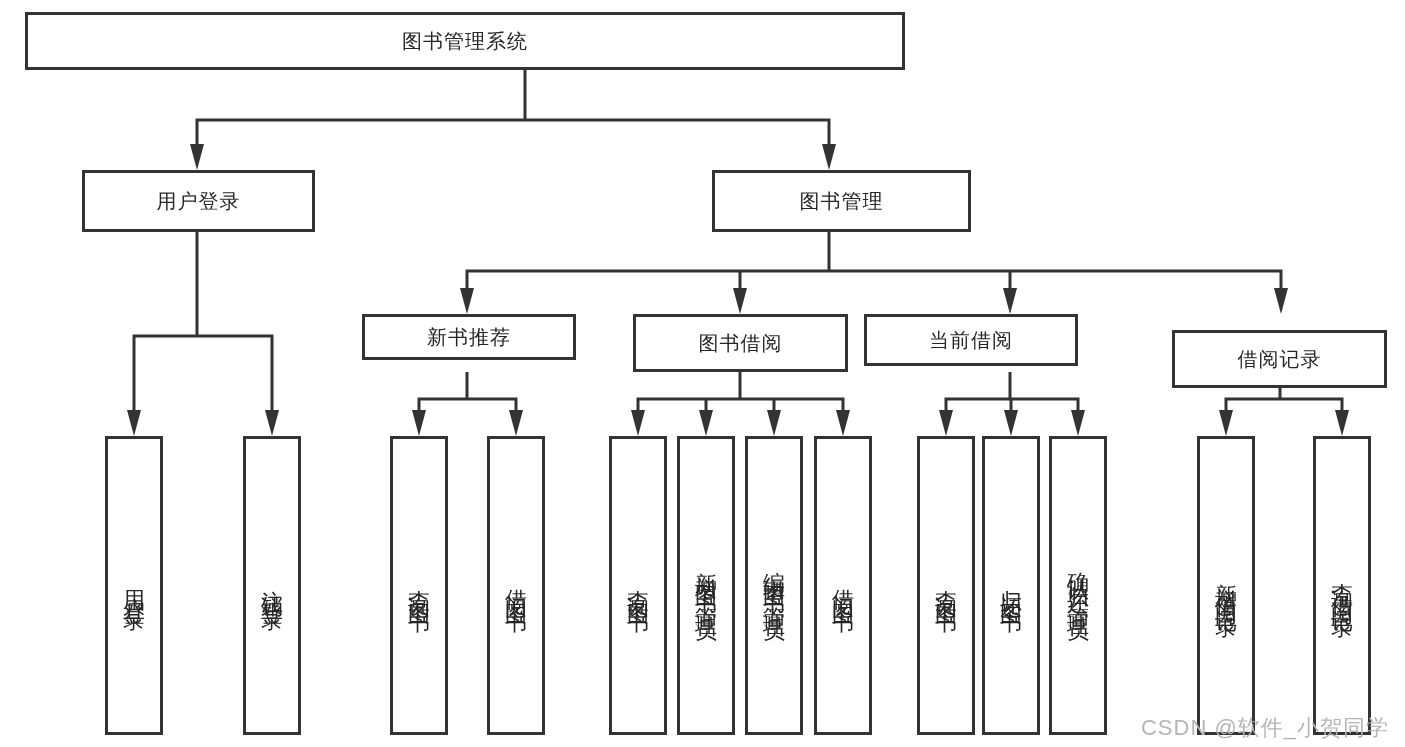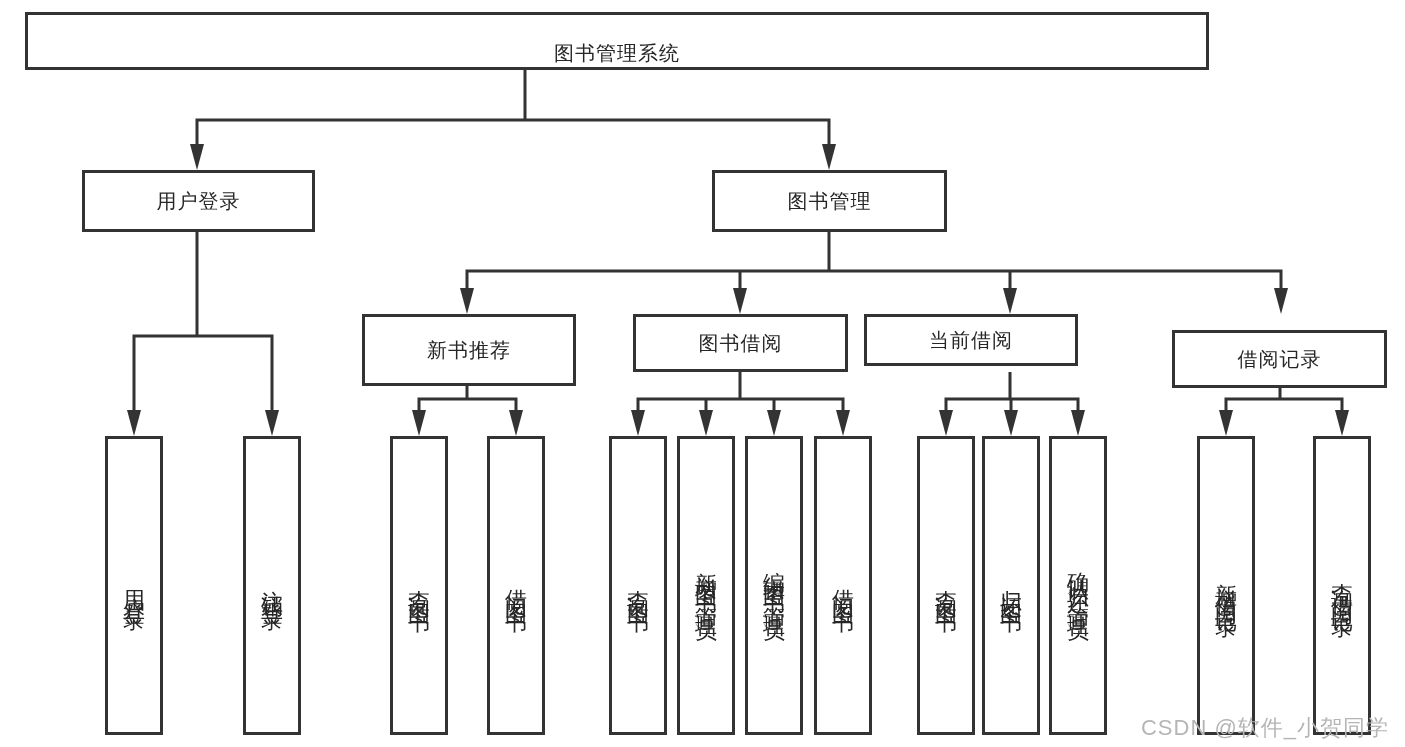--- a/index.html
+++ b/index.html
@@ -102,32 +102,32 @@
       <path d="M767,410 L781,410 L774,436 Z"></path>
       <path d="M836,410 L850,410 L843,436 Z"></path>
       <path d="M939,410 L953,410 L946,436 Z"></path>
       <path d="M1004,410 L1018,410 L1011,436 Z"></path>
       <path d="M1071,410 L1085,410 L1078,436 Z"></path>
       <path d="M1219,410 L1233,410 L1226,436 Z"></path>
       <path d="M1335,410 L1349,410 L1342,436 Z"></path>
     </g>
   </svg>
 
-  <div class="node h" style="left:25px; top:12px; width:1184px; height:58px;align-items:flex-end;">
+  <div class="node h" style="left:25px; top:12px; width:880px; height:58px;">
     <span>图书管理系统</span>
   </div>
 
   <div class="node h" style="left:82px; top:170px; width:233px; height:62px;">
     <span>用户登录</span>
   </div>
-  <div class="node h" style="left:712px; top:170px; width:235px; height:62px;">
+  <div class="node h" style="left:712px; top:170px; width:259px; height:62px;">
     <span>图书管理</span>
   </div>
 
-  <div class="node h" style="left:362px; top:314px; width:214px; height:72px;">
+  <div class="node h" style="left:362px; top:314px; width:214px; height:46px;">
     <span>新书推荐</span>
   </div>
   <div class="node h" style="left:633px; top:314px; width:215px; height:58px;">
     <span>图书借阅</span>
   </div>
   <div class="node h" style="left:864px; top:314px; width:214px; height:52px;">
     <span>当前借阅</span>
   </div>
   <div class="node h" style="left:1172px; top:330px; width:215px; height:58px;">
     <span>借阅记录</span>

